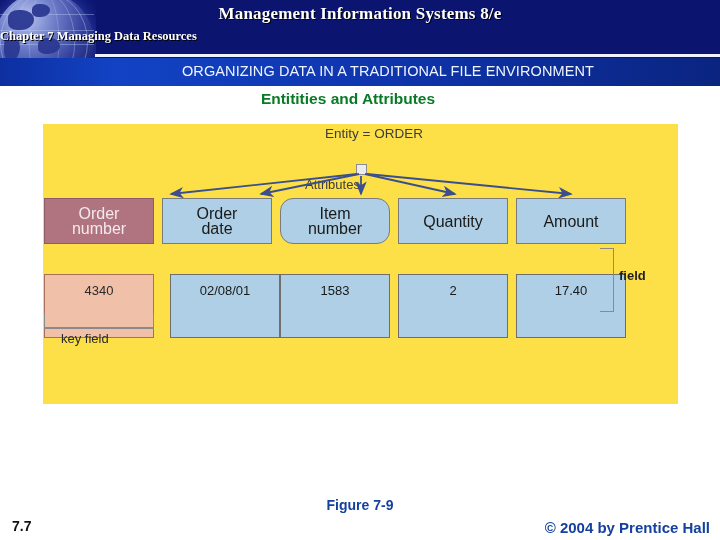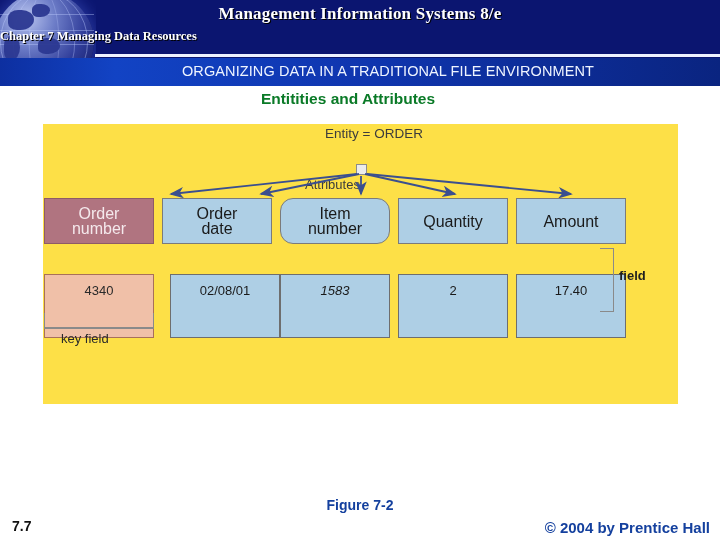--- a/index.html
+++ b/index.html
@@ -329,26 +329,26 @@
   </div>
   <div class="attr-box" style="left:355px; width:110px;">
     <span>Quantity</span>
   </div>
   <div class="attr-box" style="left:473px; width:110px;">
     <span>Amount</span>
   </div>
 
   <div class="data-box key" style="left:1px; width:110px;">4340</div>
   <div class="data-box" style="left:127px; width:110px;">02/08/01</div>
-  <div class="data-box" style="left:237px; width:110px;font-style:italic;">1583</div>
+  <div class="data-box" style="left:237px; width:110px;">1583</div>
   <div class="data-box" style="left:355px; width:110px;">2</div>
   <div class="data-box" style="left:473px; width:110px;">17.40</div>
 
   <div id="keyfield-bracket"></div>
   <div class="fig-label" id="label-keyfield">key field</div>
 
   <div id="fields-bracket"></div>
   <div class="fig-label" id="label-fields">field</div>
 </div>
 
-<div id="figure-caption">Figure 7-2</div>
+<div id="figure-caption">Figure 7-9</div>
 <div id="slide-number">7.7</div>
 <div id="copyright">© 2004 by Prentice Hall</div>
 
 </body></html>

